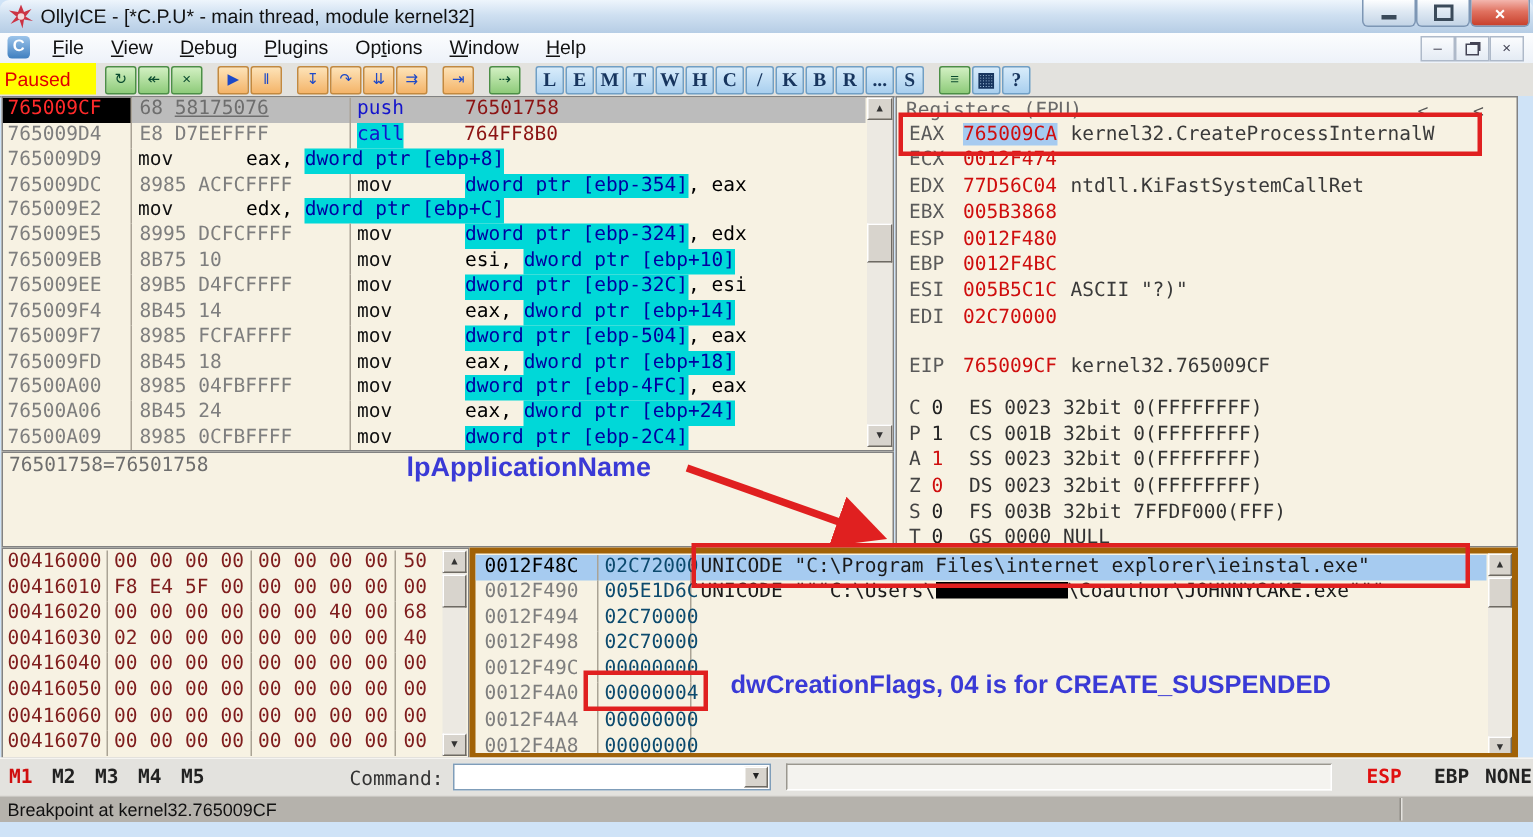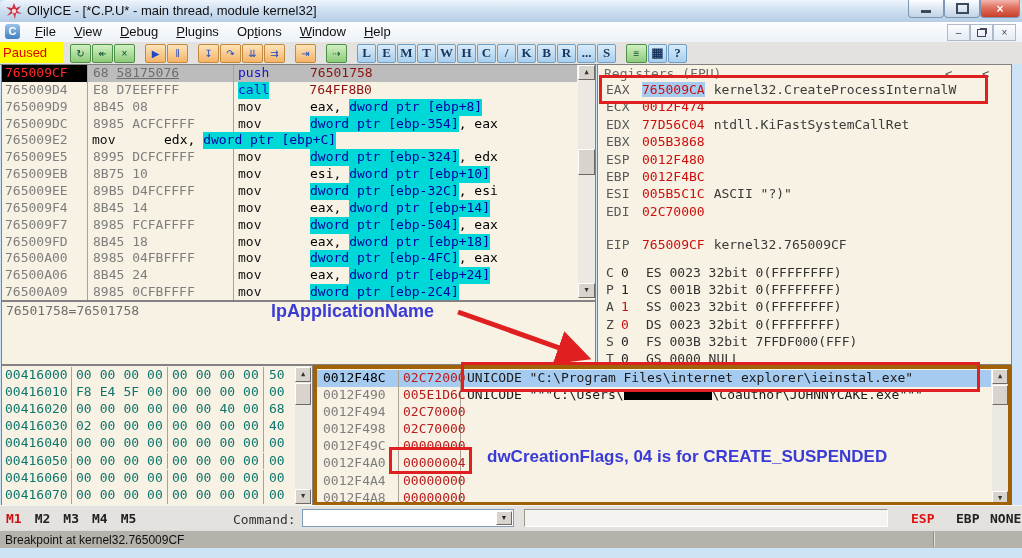--- a/index.html
+++ b/index.html
@@ -64,29 +64,29 @@
   .rline{position:absolute;left:8px;white-space:pre;color:#333;}
   .rname{display:inline-block;width:36px;color:#5a5a5a;}
   .rval{color:#cf0e0e;} .rval.sel{background:#a6cbf0;}
   .rcom{color:#3a3a3a;margin-left:9px;}
   .fl{display:inline-block;width:15px;color:#444;}
   .fv{display:inline-block;width:13px;color:#222;} .fv.red{color:#cf0e0e;}
   .fseg{margin-left:12px;color:#333;}
   .rhdr{position:absolute;left:6px;top:1px;color:#6a6a6a;}
   .rchev{position:absolute;top:1px;color:#555;font-size:12px;}
   
-  .mrow{display:flex;height:17.1px;white-space:pre;color:#0f766e;align-items:center;}
+  .mrow{display:flex;height:17.1px;white-space:pre;color:#7f1d1d;}
   .mrow .m-addr{width:70px;padding-left:3px;box-sizing:border-box;border-right:1px solid #aaa395;}
   .mrow .grp{display:flex;width:95px;border-right:1px solid #aaa395;}
   .mrow .byte{width:23.7px;text-align:center;}
   .mrow .extra{padding-left:5px;}
   
   .srow{display:flex;height:17.1px;white-space:pre;}
   .srow .s-addr{width:82px;padding-left:6px;color:#7e7e7e;box-sizing:border-box;border-right:1px solid #aaa395;}
-  .srow .s-val{width:62px;padding-left:4px;color:#b91c1c;box-sizing:border-box;border-right:1px solid #aaa395;}
+  .srow .s-val{width:62px;padding-left:4px;color:#0c4a6e;box-sizing:border-box;border-right:1px solid #aaa395;}
   .srow .s-com{flex:1;padding-left:6px;color:#1a1a1a;}
   .srow.sel{background:#a6cbf0;}
   .srow.sel .s-addr{color:#000;}
   .redact{display:inline-block;width:88px;height:11px;background:#000;vertical-align:-1px;}
   
   .sb{position:absolute;background:#ece9e2;}
   .sbbtn{position:absolute;left:0;width:100%;height:15px;background:#d8d4cd;
     border:1px solid;border-color:#fff #6e6a63 #6e6a63 #fff;box-sizing:border-box;
     font-size:7px;color:#333;text-align:center;line-height:13px;}
   .sbthumb{position:absolute;left:0;width:100%;background:#d8d4cd;
@@ -192,21 +192,21 @@
         <div class="tbtn green gap">≡</div>
         <div class="tbtn letter">▦</div>
         <div class="tbtn letter">?</div>
       </div>
   </div>
 
   <div class="pane mono" style="left:1px;top:64px;width:595px;height:237px;">
     <div id="disasm-rows" style="position:absolute;left:0;top:0;right:18px;">
         <div class="drow sel"><span class="c-addr">765009CF</span><span class="c-bytes">68 <span style="text-decoration: underline;">58175076</span></span><span class="c-asm"><span class="mn b">push</span><span class="seg-i">76501758</span></span></div>
         <div class="drow"><span class="c-addr">765009D4</span><span class="c-bytes">E8 D7EEFFFF</span><span class="c-asm"><span class="mn bh">call</span><span class="seg-i">764FF8B0</span></span></div>
-        <div class="drow"><span class="c-addr">765009D9</span><span class="c-bytes">8B45 08</span><span class="c-asm"><span class="mn ">mov</span><span class="seg-p">eax, </span><span class="seg-m">dword ptr [ebp+8]</span></span></div>
+        <div class="drow"><span class="c-addr">765009D9</span><span class="c-asm"><span class="mn ">mov</span><span class="seg-p">eax, </span><span class="seg-m">dword ptr [ebp+8]</span></span></div>
         <div class="drow"><span class="c-addr">765009DC</span><span class="c-bytes">8985 ACFCFFFF</span><span class="c-asm"><span class="mn ">mov</span><span class="seg-m">dword ptr [ebp-354]</span><span class="seg-p">, eax</span></span></div>
         <div class="drow"><span class="c-addr">765009E2</span><span class="c-asm"><span class="mn ">mov</span><span class="seg-p">edx, </span><span class="seg-m">dword ptr [ebp+C]</span></span></div>
         <div class="drow"><span class="c-addr">765009E5</span><span class="c-bytes">8995 DCFCFFFF</span><span class="c-asm"><span class="mn ">mov</span><span class="seg-m">dword ptr [ebp-324]</span><span class="seg-p">, edx</span></span></div>
         <div class="drow"><span class="c-addr">765009EB</span><span class="c-bytes">8B75 10</span><span class="c-asm"><span class="mn ">mov</span><span class="seg-p">esi, </span><span class="seg-m">dword ptr [ebp+10]</span></span></div>
         <div class="drow"><span class="c-addr">765009EE</span><span class="c-bytes">89B5 D4FCFFFF</span><span class="c-asm"><span class="mn ">mov</span><span class="seg-m">dword ptr [ebp-32C]</span><span class="seg-p">, esi</span></span></div>
         <div class="drow"><span class="c-addr">765009F4</span><span class="c-bytes">8B45 14</span><span class="c-asm"><span class="mn ">mov</span><span class="seg-p">eax, </span><span class="seg-m">dword ptr [ebp+14]</span></span></div>
         <div class="drow"><span class="c-addr">765009F7</span><span class="c-bytes">8985 FCFAFFFF</span><span class="c-asm"><span class="mn ">mov</span><span class="seg-m">dword ptr [ebp-504]</span><span class="seg-p">, eax</span></span></div>
         <div class="drow"><span class="c-addr">765009FD</span><span class="c-bytes">8B45 18</span><span class="c-asm"><span class="mn ">mov</span><span class="seg-p">eax, </span><span class="seg-m">dword ptr [ebp+18]</span></span></div>
         <div class="drow"><span class="c-addr">76500A00</span><span class="c-bytes">8985 04FBFFFF</span><span class="c-asm"><span class="mn ">mov</span><span class="seg-m">dword ptr [ebp-4FC]</span><span class="seg-p">, eax</span></span></div>
         <div class="drow"><span class="c-addr">76500A06</span><span class="c-bytes">8B45 24</span><span class="c-asm"><span class="mn ">mov</span><span class="seg-p">eax, </span><span class="seg-m">dword ptr [ebp+24]</span></span></div>

